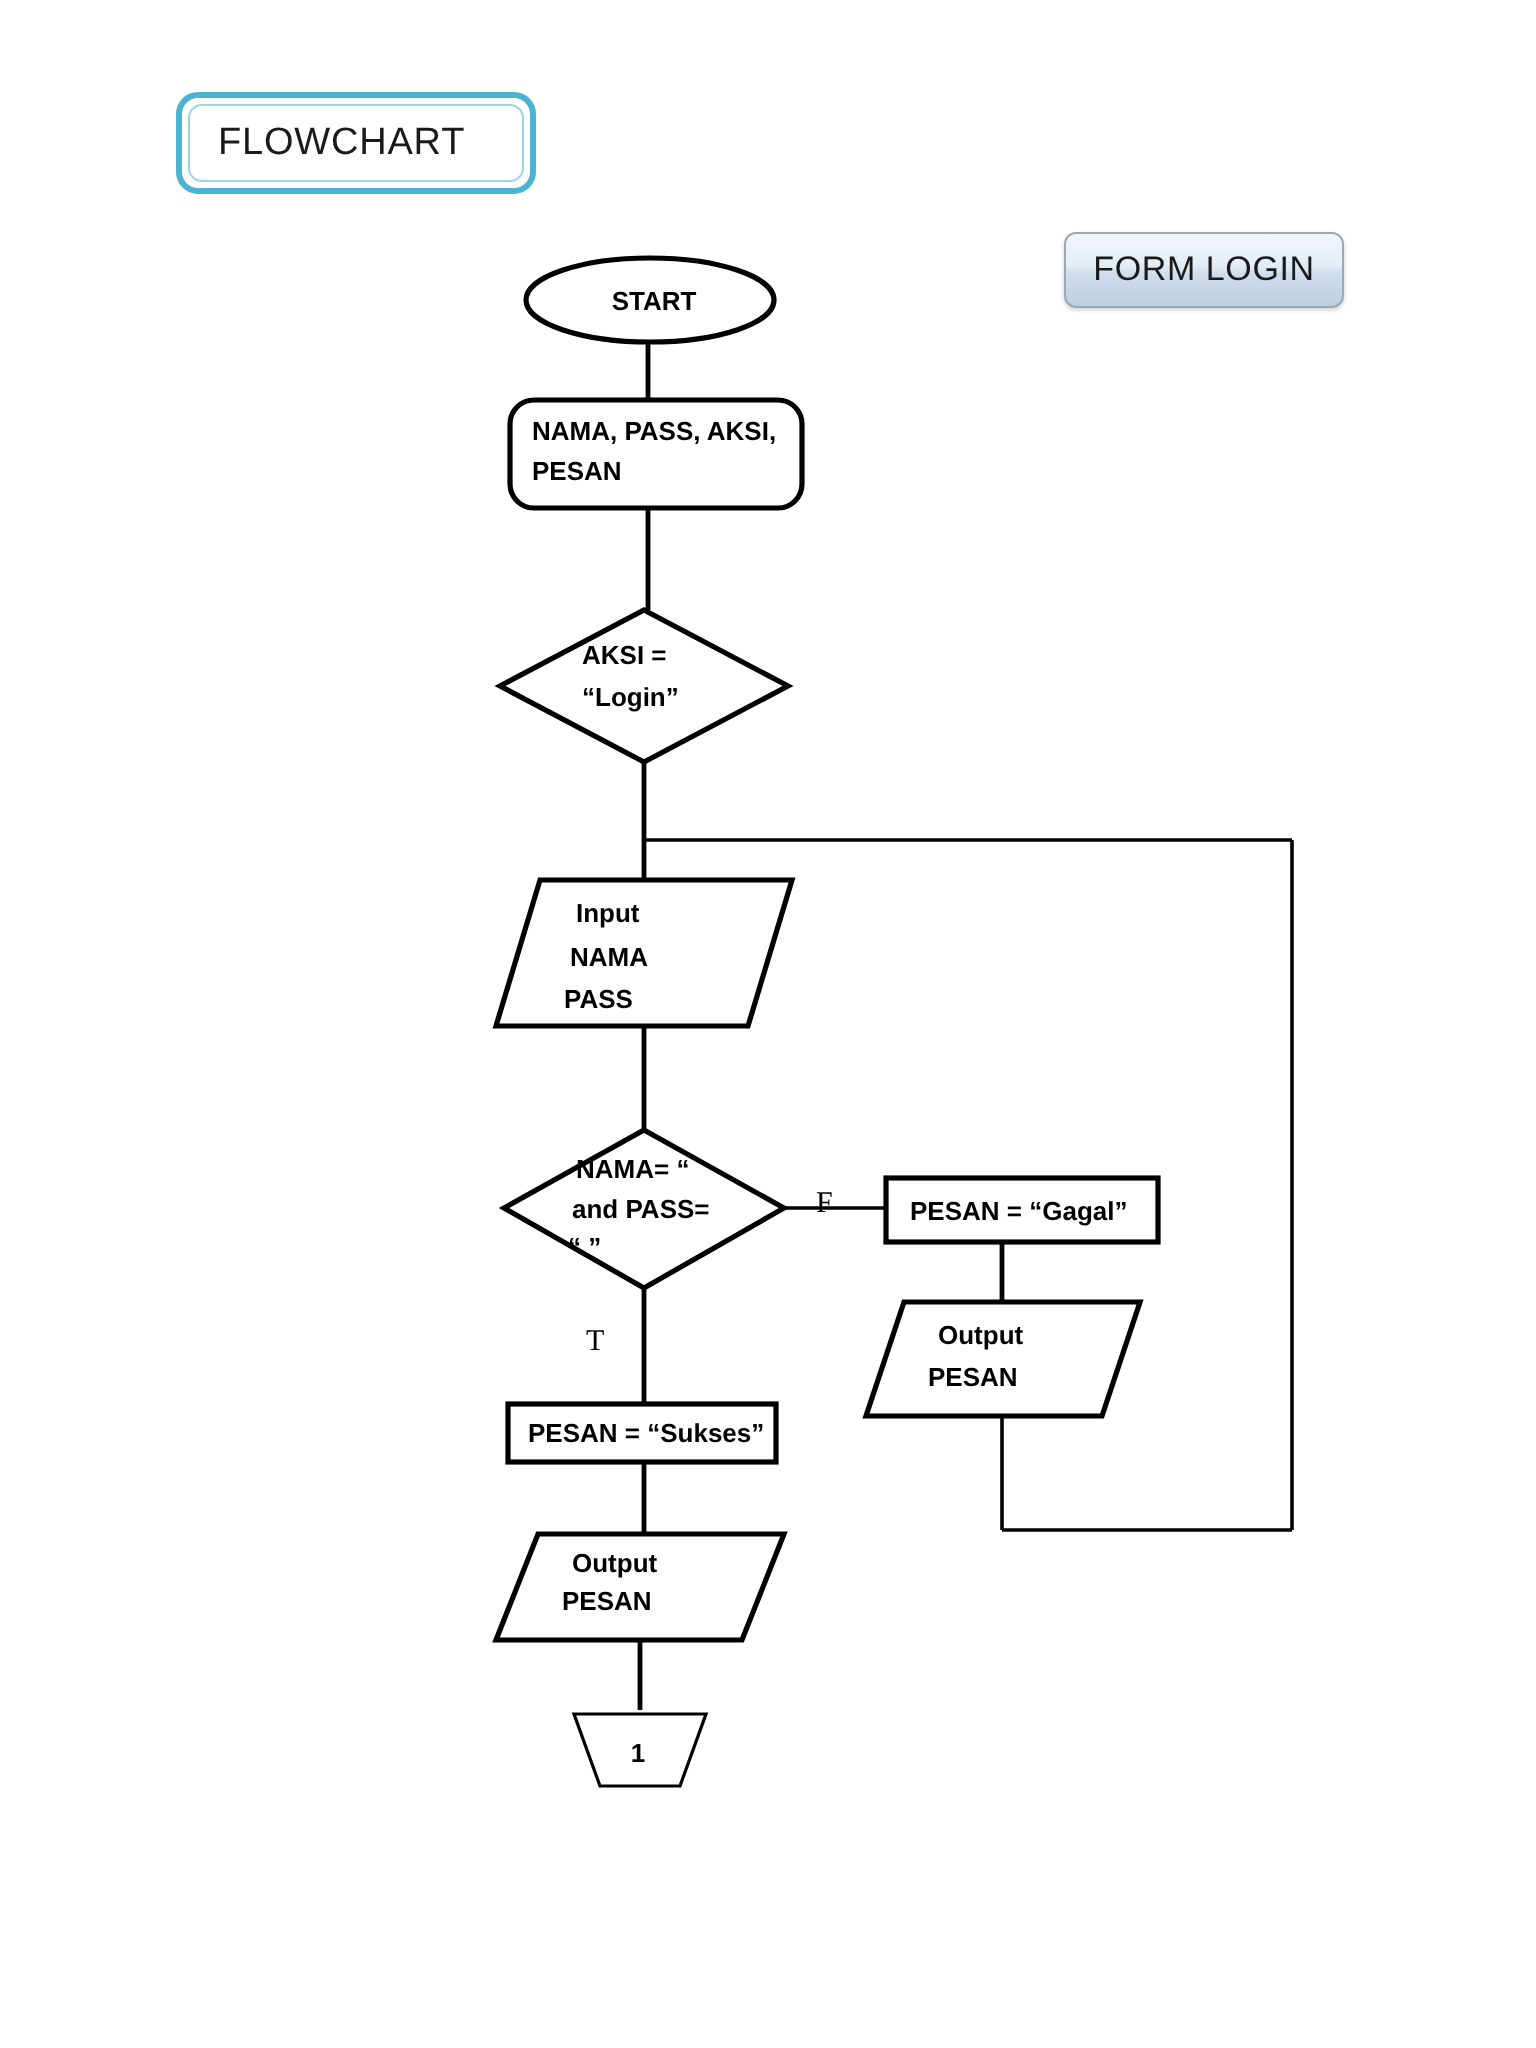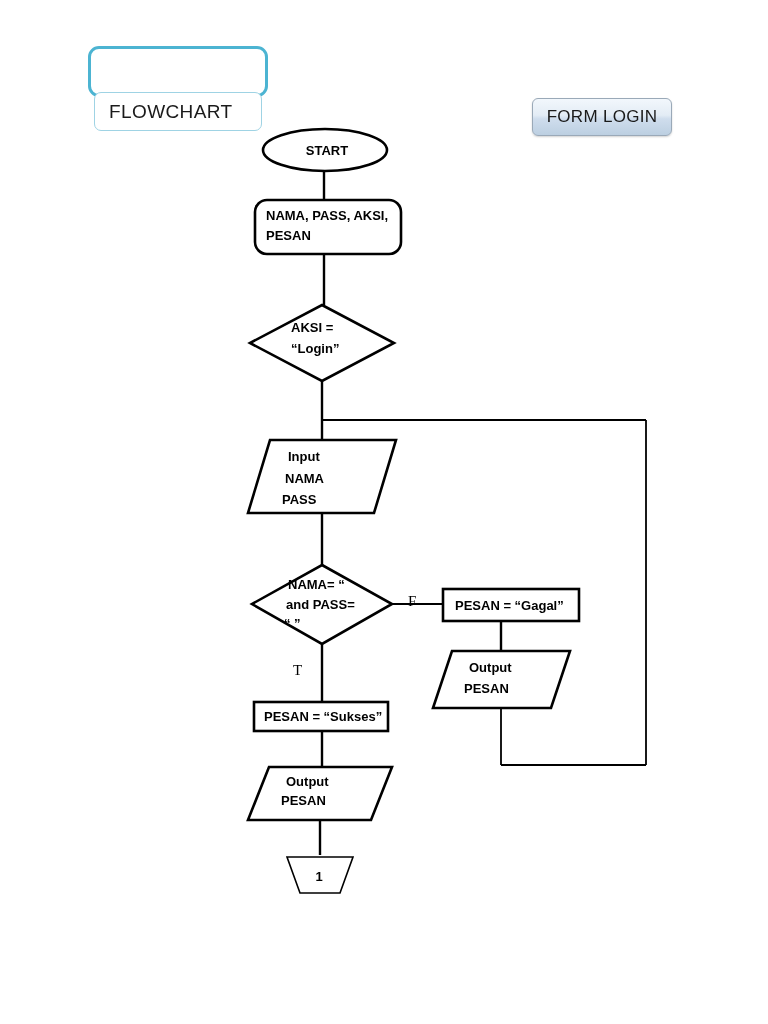--- a/index.html
+++ b/index.html
@@ -40,34 +40,33 @@
   .title-box-inner {
     width: 100%;
     height: 100%;
     box-sizing: border-box;
     border: 1px solid #9fd3e4;
     border-radius: 7px;
     background: #ffffff;
     display: flex;
     align-items: center;
     padding-left: 14px;
-    margin-top: 40px;
   }
   .title-text {
     font-size: 19px;
     letter-spacing: 0.4px;
     color: #1a1a1a;
     font-family: "Liberation Sans", sans-serif;
   }
 
   
   .form-login-badge {
     position: absolute;
     left: 532px;
-    top: 98px;
+    top: 116px;
     width: 140px;
     height: 38px;
     box-sizing: border-box;
     border: 1px solid #9aa9b8;
     border-radius: 6px;
     background: linear-gradient(to bottom, #f2f7fc 0%, #e3ecf5 45%, #cfdded 55%, #bccfe1 100%);
     display: flex;
     align-items: center;
     justify-content: center;
     box-shadow: 0 1px 2px rgba(0,0,0,0.18);

